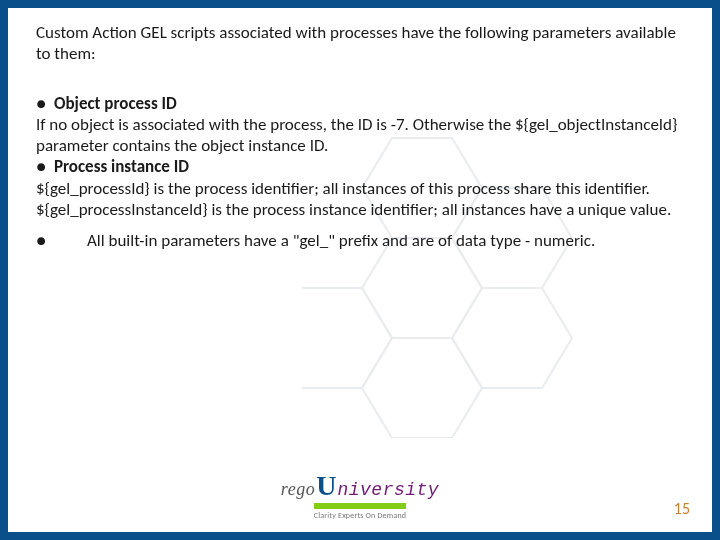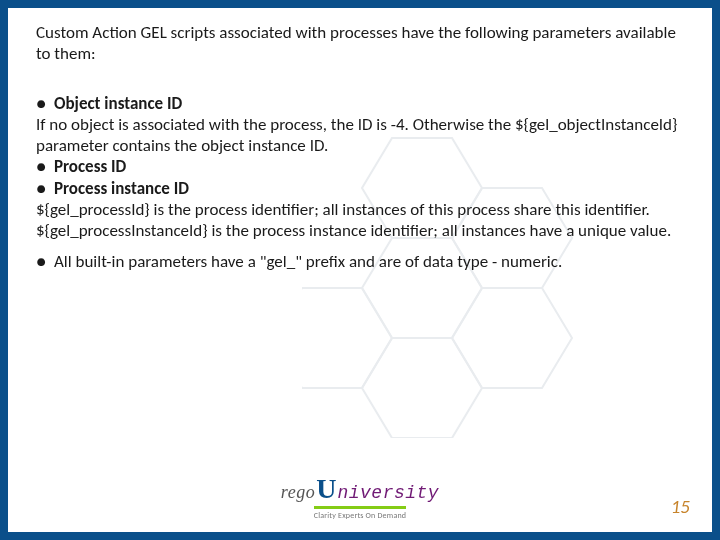--- a/index.html
+++ b/index.html
@@ -38,21 +38,21 @@
     line-height: 1.25;
     color: #1a1a1a;
     margin-bottom: 28px;
   }
   .block { font-size: 17px; line-height: 1.25; color: #1a1a1a; margin-bottom: 10px; }
   .dot { color: #1a1a1a; }
   .strong { font-weight: 700; }
   .last-block { font-size: 17px; line-height: 1.25; color: #1a1a1a; padding-left: 0; }
   .last-block .row { display: flex; }
   .last-block .dot2 { width: 18px; flex: 0 0 18px; }
-  .last-block .txt { flex: 1; }
+  .last-block .txt { flex: 1; margin-left: 33px; }
   .logo-wrap {
     position: absolute;
     bottom: 12px;
     left: 0; right: 0;
     display: flex;
     justify-content: center;
     z-index: 1;
   }
   .logo {
     display: flex;
@@ -67,29 +67,28 @@
   .logo-u {
     font-size: 28px; font-weight: 700; color: #0a4f8a;
     font-family: Georgia, serif; margin: 0 1px;
   }
   .logo-niv {
     font-size: 18px; color: #701a75; font-style: italic;
     font-family: Liberation Mono, monospace; letter-spacing: 0.5px;
   }
   .logo-tag {
     font-size: 8px; color: #777; letter-spacing: 0.2px;
-    border-top: 3px solid #84cc16; padding-top: 1px; margin-top: 1px;
+    border-top: 6px solid #84cc16; padding-top: 1px; margin-top: 1px;
   }
   .pagenum {
     position: absolute;
     bottom: 14px; right: 22px;
     color: #c7842c;
-    font-size: 19px;
+    font-size: 16px;
     z-index: 1;
-    font-style: italic;
   }
 </style>
 </head>
 <body>
 
 <div class="inner">
   <svg class="hex-bg" viewBox="0 0 340 320">
     <g fill="none" stroke="#e9ecef" stroke-width="2">
       <polygon points="90,20 150,20 180,70 150,120 90,120 60,70"></polygon>
       <polygon points="180,70 240,70 270,120 240,170 180,170 150,120"></polygon>
@@ -99,27 +98,24 @@
       <polygon points="90,220 150,220 180,270 150,320 90,320 60,270"></polygon>
     </g>
   </svg>
 
   <div class="content">
 
     <p class="intro">Custom Action GEL scripts associated with processes have the following parameters available to them:</p>
 
     <div class="block">
       <div>
-        <span class="dot">●</span>&nbsp;&nbsp;<span class="strong">Object instance ID</span>
+        <span class="dot">●</span>&nbsp;&nbsp;<span class="strong">Object process ID</span>
       </div>
-      <div>If no object is associated with the process, the ID is -4. Otherwise the ${gel_objectInstanceId} parameter contains the object instance ID.</div>
+      <div>If no object is associated with the process, the ID is -7. Otherwise the ${gel_objectInstanceId} parameter contains the object instance ID.</div>
 
-      <div>
-        <span class="dot">●</span>&nbsp;&nbsp;<span class="strong">Process ID</span>
-      </div>
       <div>
         <span class="dot">●</span>&nbsp;&nbsp;<span class="strong">Process instance ID</span>
       </div>
 
       <div>${gel_processId} is the process identifier; all instances of this process share this identifier.</div>
       <div>${gel_processInstanceId} is the process instance identifier; all instances have a unique value.</div>
     </div>
 
     <div class="last-block">
       <div class="row">

